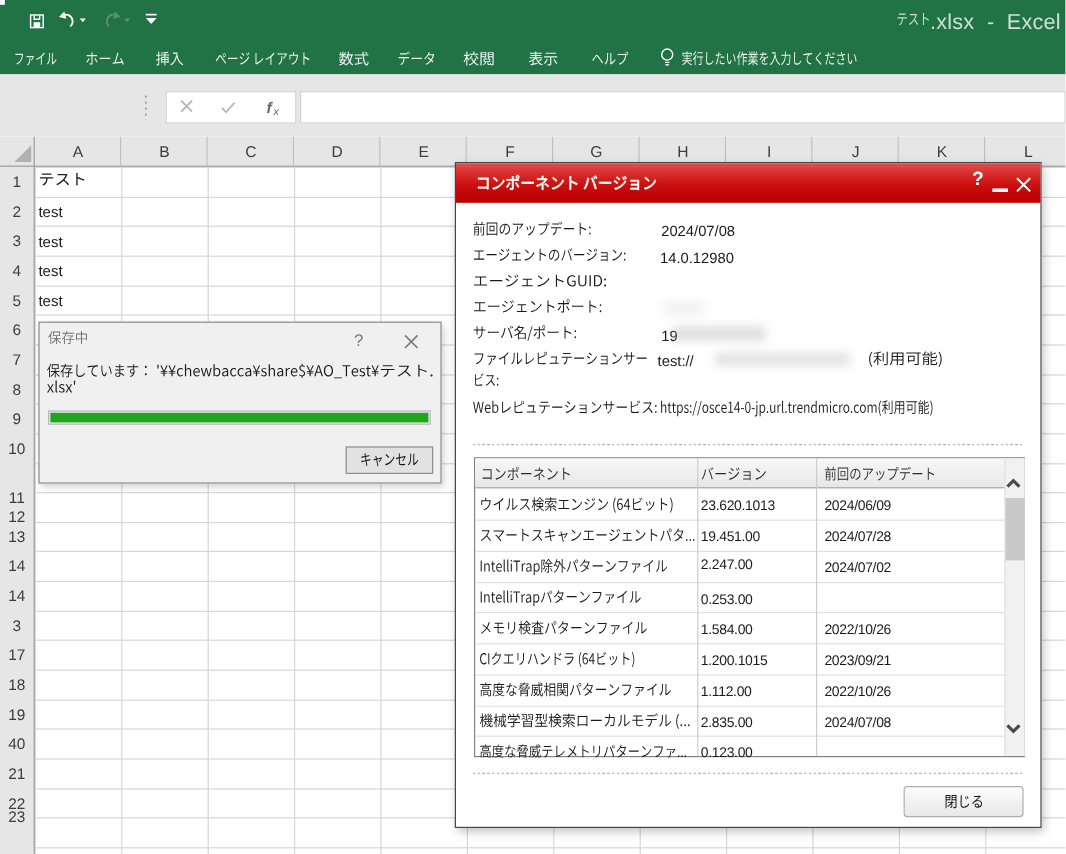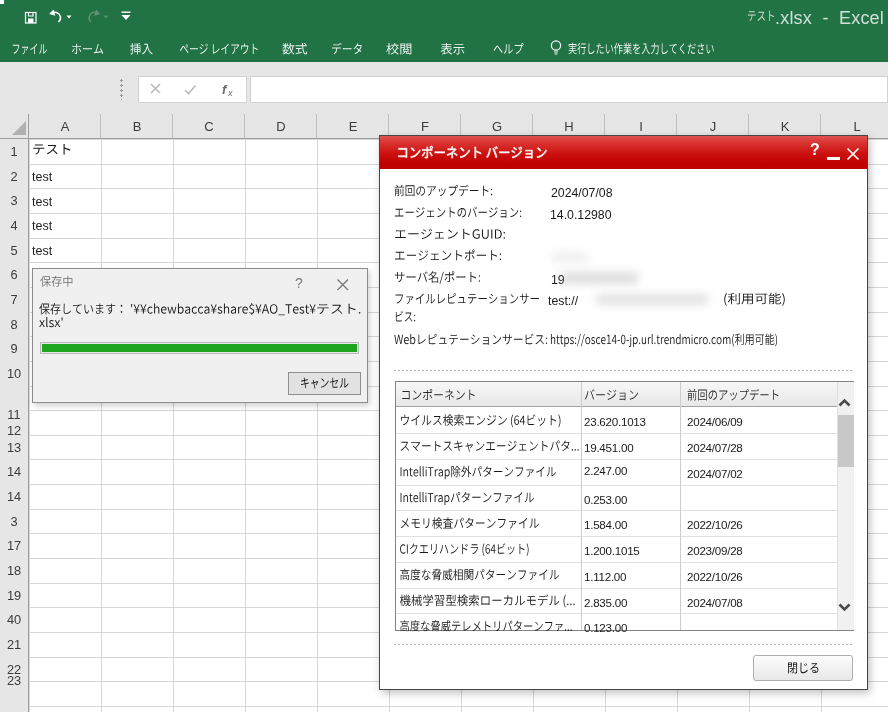--- a/index.html
+++ b/index.html
@@ -245,21 +245,21 @@
     <div class="tv" style="left:584px;top:415.3px">23.620.1013</div>
       <div class="tv" style="left:687px;top:415.3px">2024/06/09</div>
       <div class="tv" style="left:584px;top:441.1px">19.451.00</div>
       <div class="tv" style="left:687px;top:441.1px">2024/07/28</div>
       <div class="tv" style="left:584px;top:464px">2.247.00</div>
       <div class="tv" style="left:687px;top:466.8px">2024/07/02</div>
       <div class="tv" style="left:584px;top:492.6px">0.253.00</div>
       <div class="tv" style="left:584px;top:518.3px">1.584.00</div>
       <div class="tv" style="left:687px;top:518.3px">2022/10/26</div>
       <div class="tv" style="left:584px;top:544.0px">1.200.1015</div>
-      <div class="tv" style="left:687px;top:544.0px">2023/09/28</div>
+      <div class="tv" style="left:687px;top:544.0px">2023/09/21</div>
       <div class="tv" style="left:584px;top:569.8px">1.112.00</div>
       <div class="tv" style="left:687px;top:569.8px">2022/10/26</div>
       <div class="tv" style="left:584px;top:595.5px">2.835.00</div>
       <div class="tv" style="left:687px;top:595.5px">2024/07/08</div>
       <div class="tv" style="left:584px;top:621.3px">0.123.00</div>
   </div>
   <svg width="888" height="712" style="position:absolute;left:0;top:0;z-index:50;pointer-events:none">
       <defs>
         <path id="g0" d="M215 740V657C240 659 273 660 306 660C363 660 655 660 710 660C739 660 774 659 803 657V740C774 736 738 734 710 734C655 734 363 734 305 734C273 734 243 737 215 740ZM95 489V406C123 408 152 408 182 408H482C479 314 468 230 424 160C385 97 313 39 235 7L309 -48C394 -4 470 68 506 135C546 209 562 300 565 408H837C861 408 893 407 915 406V489C891 485 858 484 837 484C784 484 240 484 182 484C151 484 123 486 95 489Z"></path>
         <path id="g1" d="M800 669 749 708C733 703 707 700 674 700C637 700 328 700 288 700C258 700 201 704 187 706V615C198 616 253 620 288 620C323 620 642 620 678 620C653 537 580 419 512 342C409 227 261 108 100 45L164 -22C312 45 447 155 554 270C656 179 762 62 829 -27L899 33C834 112 712 242 607 332C678 422 741 539 775 625C781 639 794 661 800 669Z"></path>

